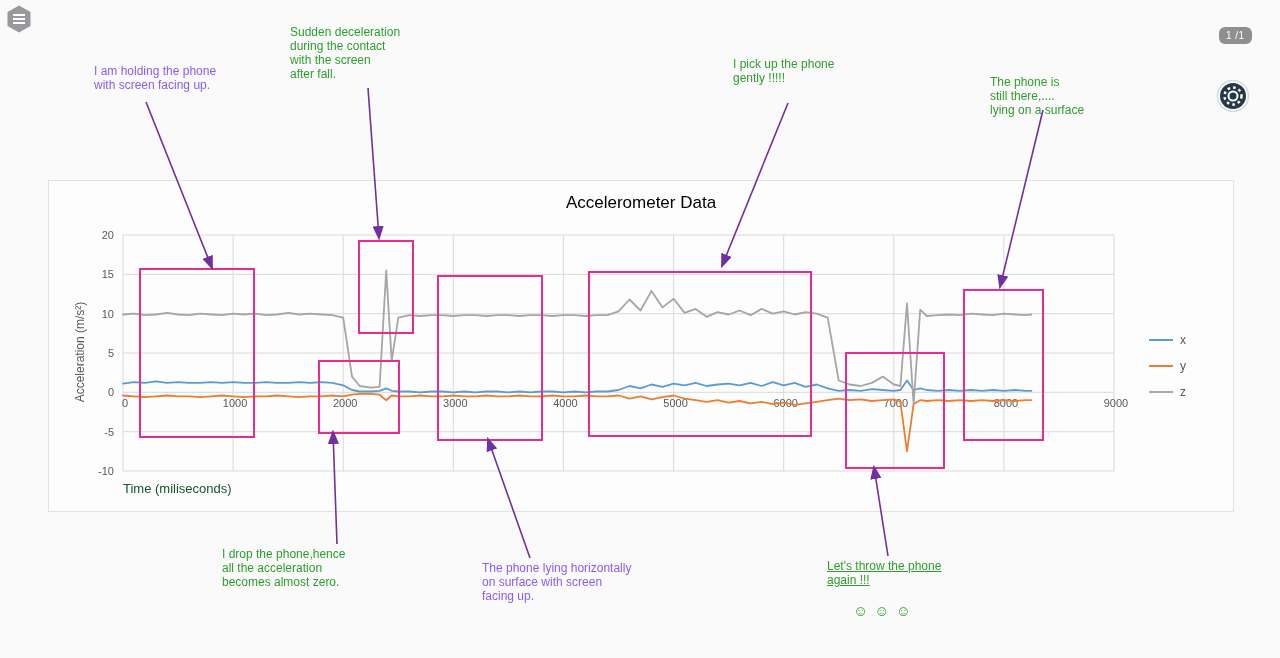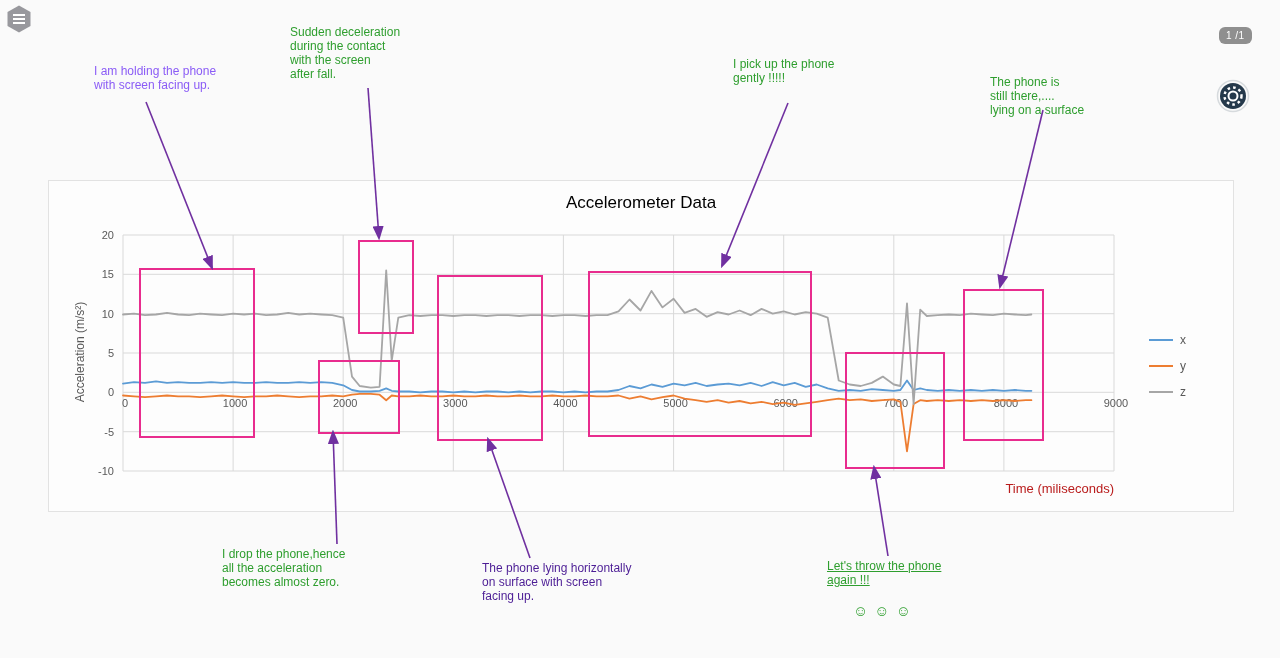--- a/index.html
+++ b/index.html
@@ -6,21 +6,21 @@
   body{font-family:"Liberation Sans", sans-serif;}
   .page{position:relative;width:1280px;height:658px;background:#fafafa;overflow:hidden;}
 
   .menu-btn{position:absolute;left:4px;top:4px;width:30px;height:30px;border:none;background:transparent;padding:0;cursor:pointer;}
   .page-badge{position:absolute;left:1219px;top:27px;background:#8f8f8f;color:#ffffff;font-size:10px;font-weight:normal;padding:3px 7px;border-radius:6px;letter-spacing:0.5px;}
   .settings-btn{position:absolute;left:1216px;top:79px;width:34px;height:34px;border:none;background:transparent;padding:0;cursor:pointer;}
 
   .chart-card{position:absolute;left:48px;top:180px;width:1184px;height:330px;background:#fdfdfd;border:1px solid #e2e2e2;}
   .chart-title{position:absolute;left:0;right:0;top:12px;text-align:center;font-size:17px;color:#000000;}
   .ylabel{position:absolute;left:-68px;top:163px;width:200px;height:16px;text-align:center;font-size:12px;color:#595959;transform:rotate(-90deg);}
-  .xlabel{position:absolute;left:74px;width:991px;top:300px;text-align:right;font-size:13px;color:#b91c1c;}
+  .xlabel{position:absolute;left:74px;width:991px;top:300px;text-align:left;font-size:13px;color:#14532d;}
   #chart-plot{position:absolute;left:0;top:0;}
   .legend{position:absolute;left:1100px;top:152px;display:flex;flex-direction:column;gap:12px;}
   .legend-item{display:flex;align-items:center;height:14px;}
   .legend-line{width:24px;height:2px;margin-right:7px;display:inline-block;}
   .legend-label{font-size:12px;color:#595959;}
 
   .overlay{position:absolute;left:0;top:0;pointer-events:none;}
   .hl-box{position:absolute;border:2px solid #e82c8e;background:transparent;}
   .note{position:absolute;font-size:12px;line-height:14px;}
   .emoji-row{position:absolute;left:853px;top:602px;display:flex;gap:6px;font-size:15px;}
@@ -153,21 +153,21 @@
       <div class="note" style="left: 990px; top: 75px; color: rgb(46, 158, 46);">
         <div>The phone is</div>
         <div>still there,....</div>
         <div>lying on a surface</div>
       </div>
       <div class="note" style="left: 222px; top: 547px; color: rgb(46, 158, 46);">
         <div>I drop the phone,hence</div>
         <div>all the acceleration</div>
         <div>becomes almost zero.</div>
       </div>
-      <div class="note" style="left: 482px; top: 561px; color: #4c1d95;">
+      <div class="note" style="left: 482px; top: 561px; color: #8b5cf6;">
         <div>The phone lying horizontally</div>
         <div>on surface with screen</div>
         <div>facing up.</div>
       </div>
       <div class="note" style="left: 827px; top: 559px; color: rgb(46, 158, 46); text-decoration: underline;">
         <div>Let's throw the phone</div>
         <div>again !!!</div>
       </div>
     </div>
 

